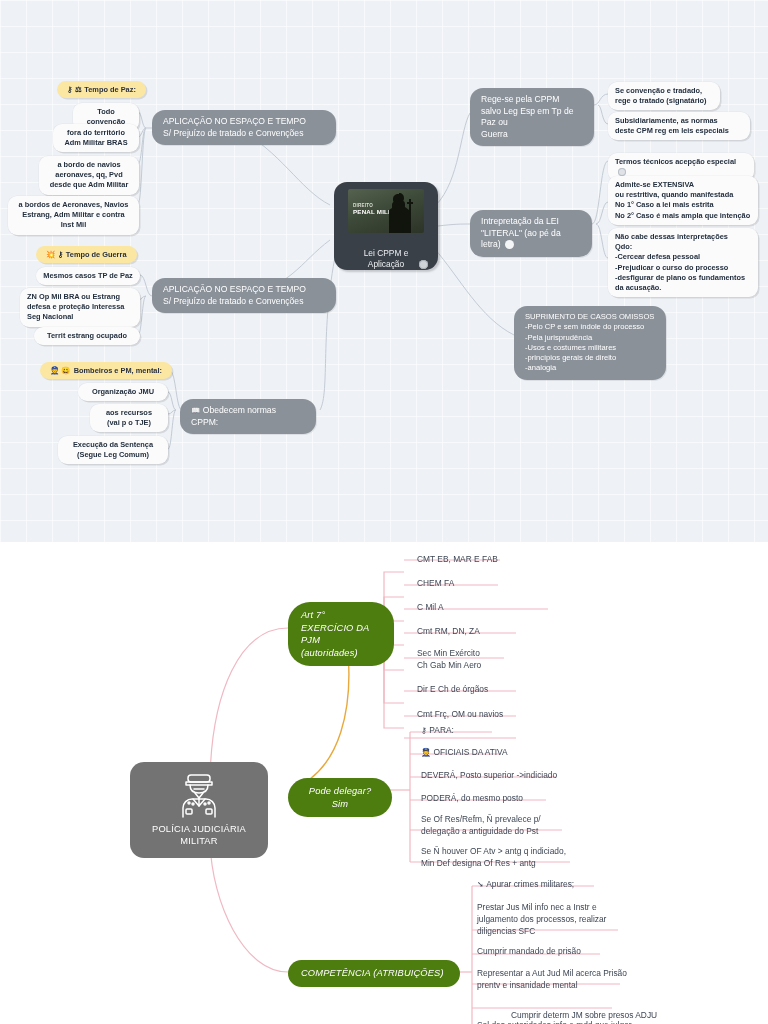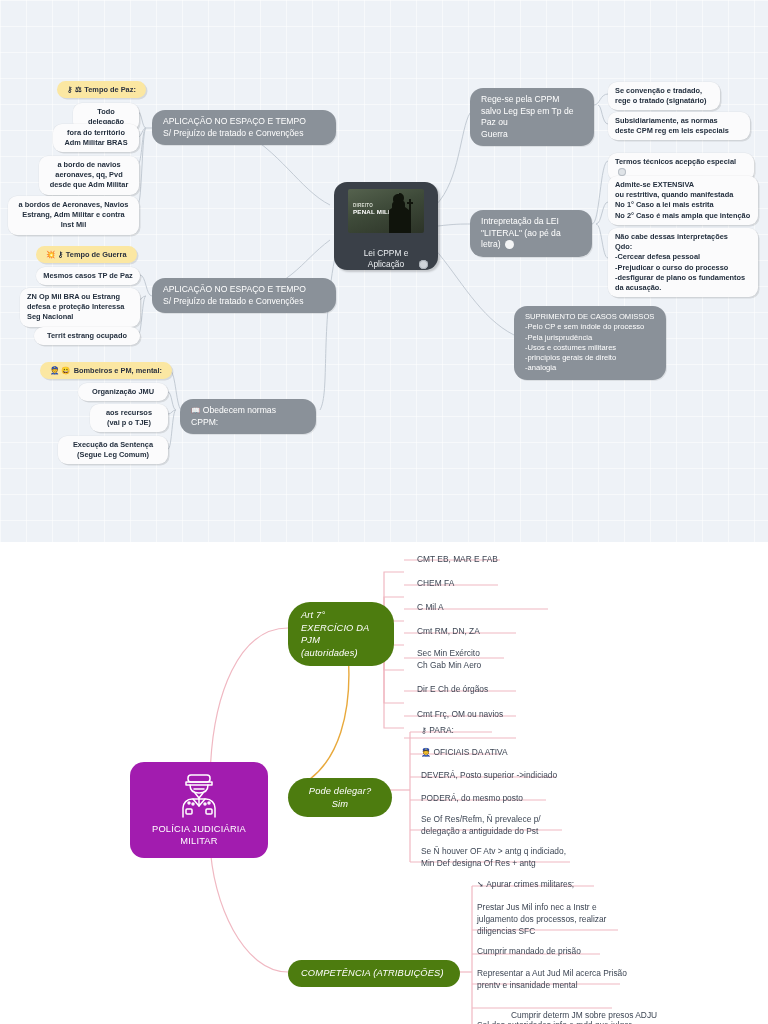--- a/index.html
+++ b/index.html
@@ -112,21 +112,21 @@
   .whitedot {
     display:inline-block; vertical-align: middle;
     width: 9px; height: 9px; border-radius: 50%;
     background: #f4f5f6; margin-left: 4px;
   }
   .ico { font-size: 7.5px; margin-right: 2px; letter-spacing: .5px; }
 
   
   #root2 {
     width: 138px; height: 96px;
-    background: #a21caf;
+    background: #737373;
     border-radius: 14px;
     display: flex; flex-direction: column;
     align-items: center; justify-content: center;
   }
   #root2 .rlabel {
     color: #ffffff; font-size: 9.3px; line-height: 1.3;
     text-align: center; margin-top: 4px; letter-spacing: .2px;
   }
   .pill2 {
     background: #4d7c0f; border-radius: 22px; color: #ffffff;
@@ -227,21 +227,21 @@
     <div class="node pill-gray" style="left:514px; top:306px; width:152px; white-space:pre-line; font-size:7.6px;">SUPRIMENTO DE CASOS OMISSOS
 -Pelo CP  e sem índole do processo
 -Pela jurisprudência
 -Usos e costumes militares
 -princípios gerais de direito
 -analogia</div>
 
     <div class="node chip-yellow" style="left:57px; top:81px;">
       <span class="ico">⚷</span><span class="ico">⚖</span><span>Tempo de Paz:</span>
     </div>
-    <div class="node leaf" style="left:73px; top:103px; width:66px;">Todo delegação</div>
+    <div class="node leaf" style="left:73px; top:103px; width:66px;">Todo convenção</div>
     <div class="node leaf" style="left:53px; top:124px; width:86px; white-space:pre-line;">fora do território
 Adm Militar BRAS</div>
     <div class="node leaf" style="left:39px; top:156px; width:100px; white-space:pre-line;">a bordo de navios
 aeronaves, qq, Pvd
 desde que Adm Militar</div>
     <div class="node leaf" style="left:8px; top:196px; width:131px; white-space:pre-line;">a bordos de Aeronaves, Navios
 Estrang, Adm Militar e contra
 Inst Mil</div>
 
     <div class="node chip-yellow" style="left:36px; top:246px;">

